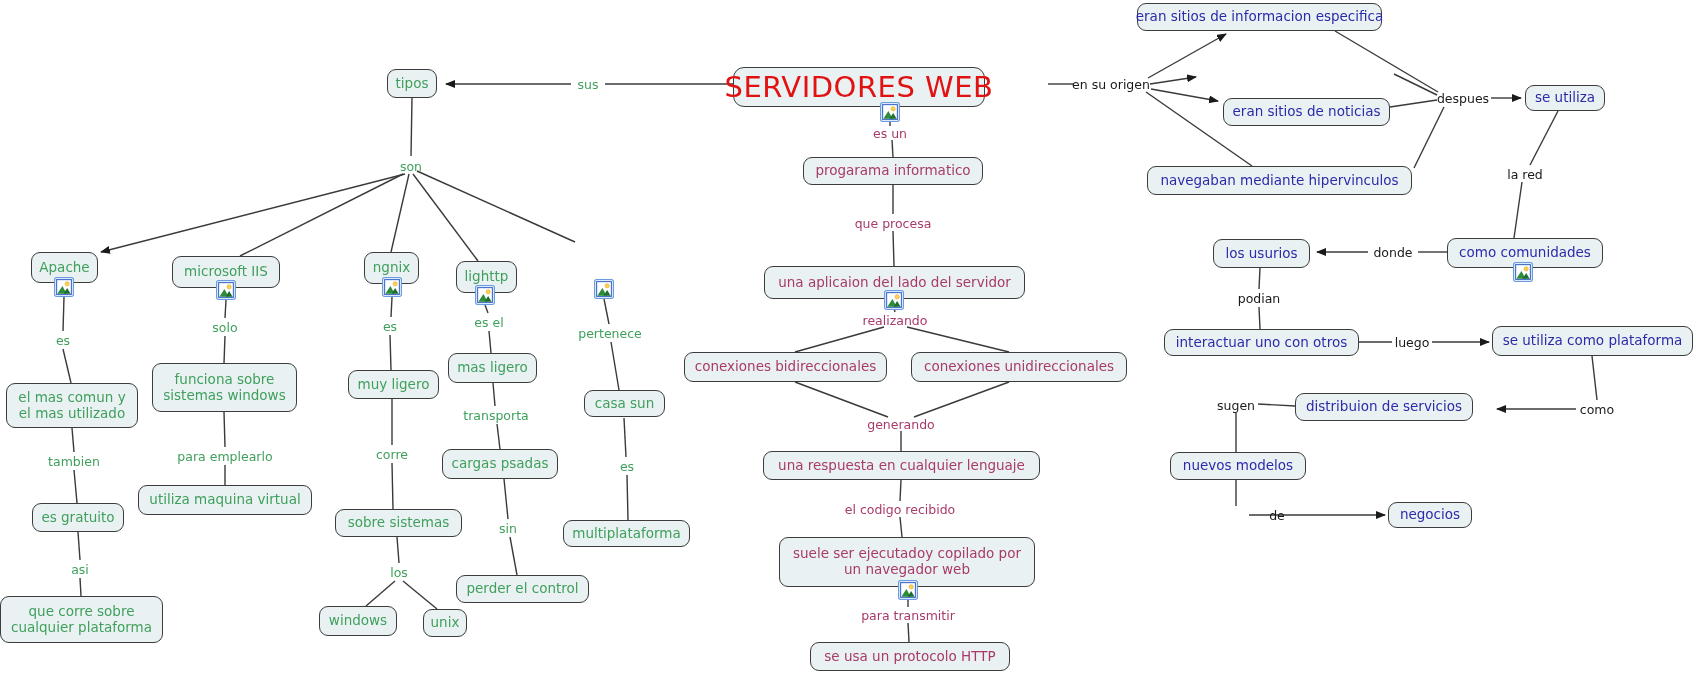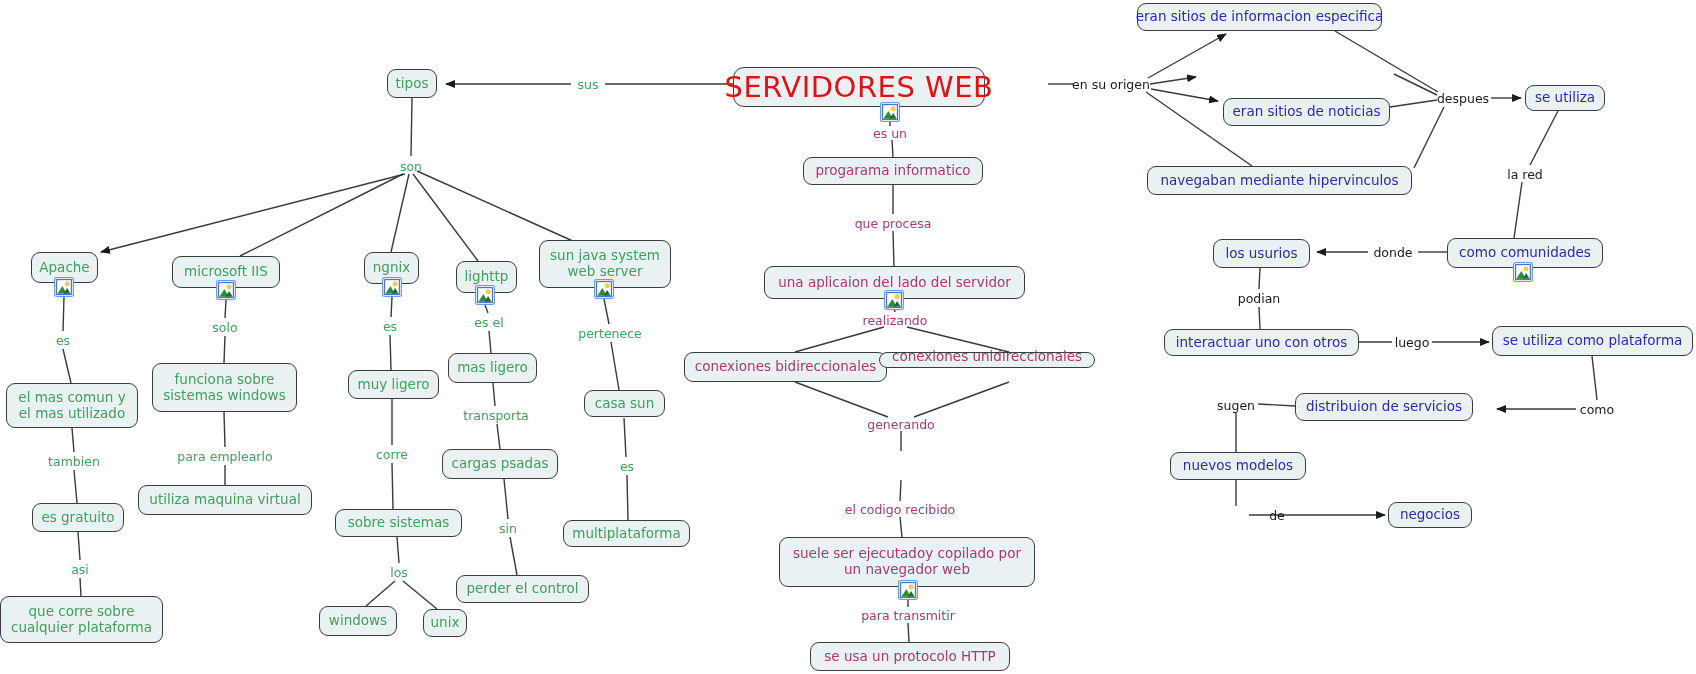--- a/index.html
+++ b/index.html
@@ -166,44 +166,44 @@
     </div>
   <div class="node green" style="left:448px;top:353px;width:89px;height:30px;">
       <span>mas ligero</span>
     </div>
   <div class="node green" style="left:442px;top:449px;width:116px;height:30px;">
       <span>cargas psadas</span>
     </div>
   <div class="node green" style="left:456px;top:575px;width:133px;height:28px;">
       <span>perder el control</span>
     </div>
-  <div class="node green wrap" style="left:539px;top:240px;width:132px;height:48px;">
-      <span>sun java system web server</span>
-    </div>
   <div class="node green" style="left:584px;top:390px;width:81px;height:27px;">
       <span>casa sun</span>
     </div>
   <div class="node green" style="left:563px;top:520px;width:127px;height:27px;">
       <span>multiplataforma</span>
     </div>
 
   <div class="node title" style="left:733px;top:67px;width:252px;height:40px;">
       <span>SERVIDORES WEB</span>
     </div>
   <div class="node pink" style="left:803px;top:157px;width:180px;height:28px;">
       <span>progarama informatico</span>
     </div>
   <div class="node pink" style="left:764px;top:266px;width:261px;height:33px;">
       <span>una aplicaion del lado del servidor</span>
     </div>
   <div class="node pink" style="left:684px;top:352px;width:203px;height:30px;">
       <span>conexiones bidireccionales</span>
     </div>
-  <div class="node pink" style="left:879px;top:352px;width:216px;height:16px;align-items:flex-end;">
+  <div class="node pink" style="left:911px;top:352px;width:216px;height:30px;">
       <span>conexiones unidireccionales</span>
+    </div>
+  <div class="node pink" style="left:763px;top:451px;width:277px;height:29px;">
+      <span>una respuesta en cualquier lenguaje</span>
     </div>
   <div class="node pink wrap" style="left:779px;top:537px;width:256px;height:50px;">
       <span>suele ser ejecutadoy copilado por un navegador web</span>
     </div>
   <div class="node pink" style="left:810px;top:642px;width:200px;height:29px;">
       <span>se usa un protocolo HTTP</span>
     </div>
 
   <div class="node blue" style="left:1137px;top:3px;width:245px;height:28px;">
       <span>eran sitios de informacion especifica</span>

